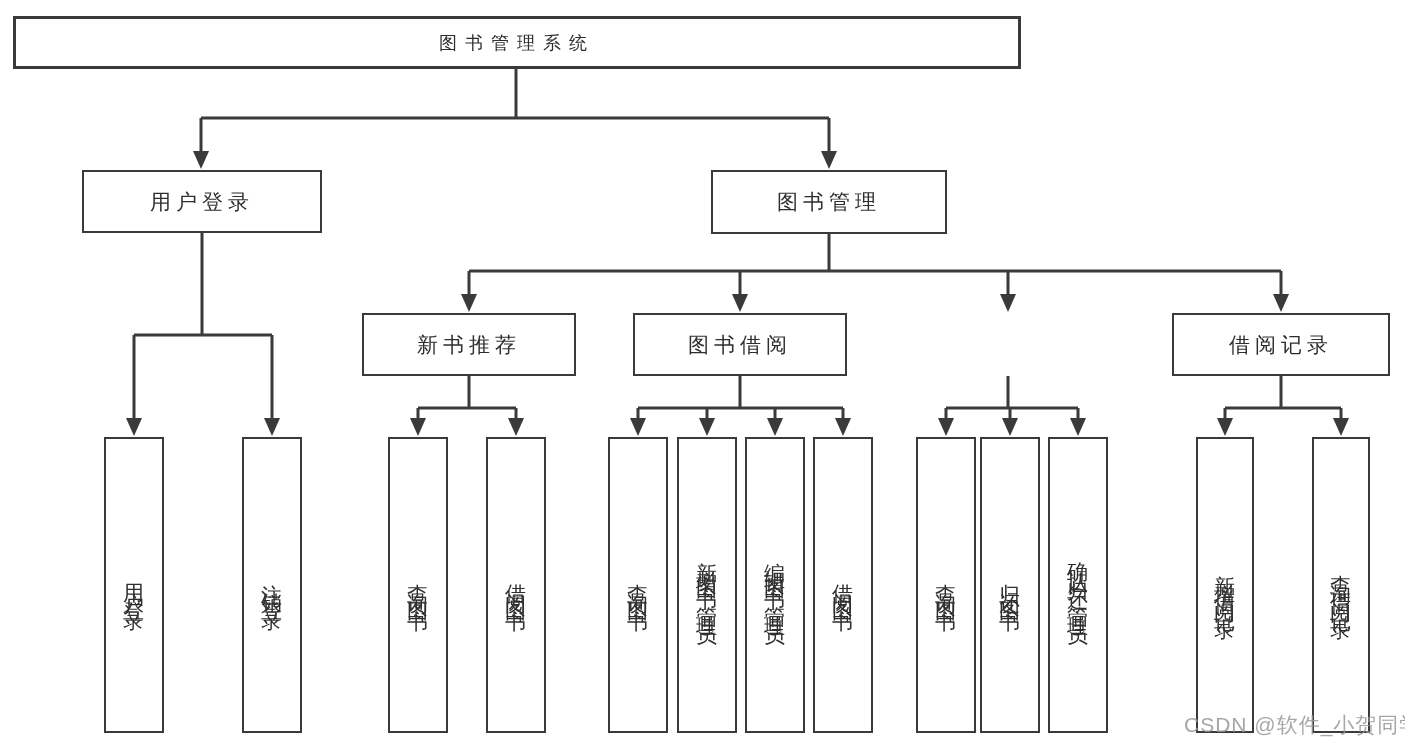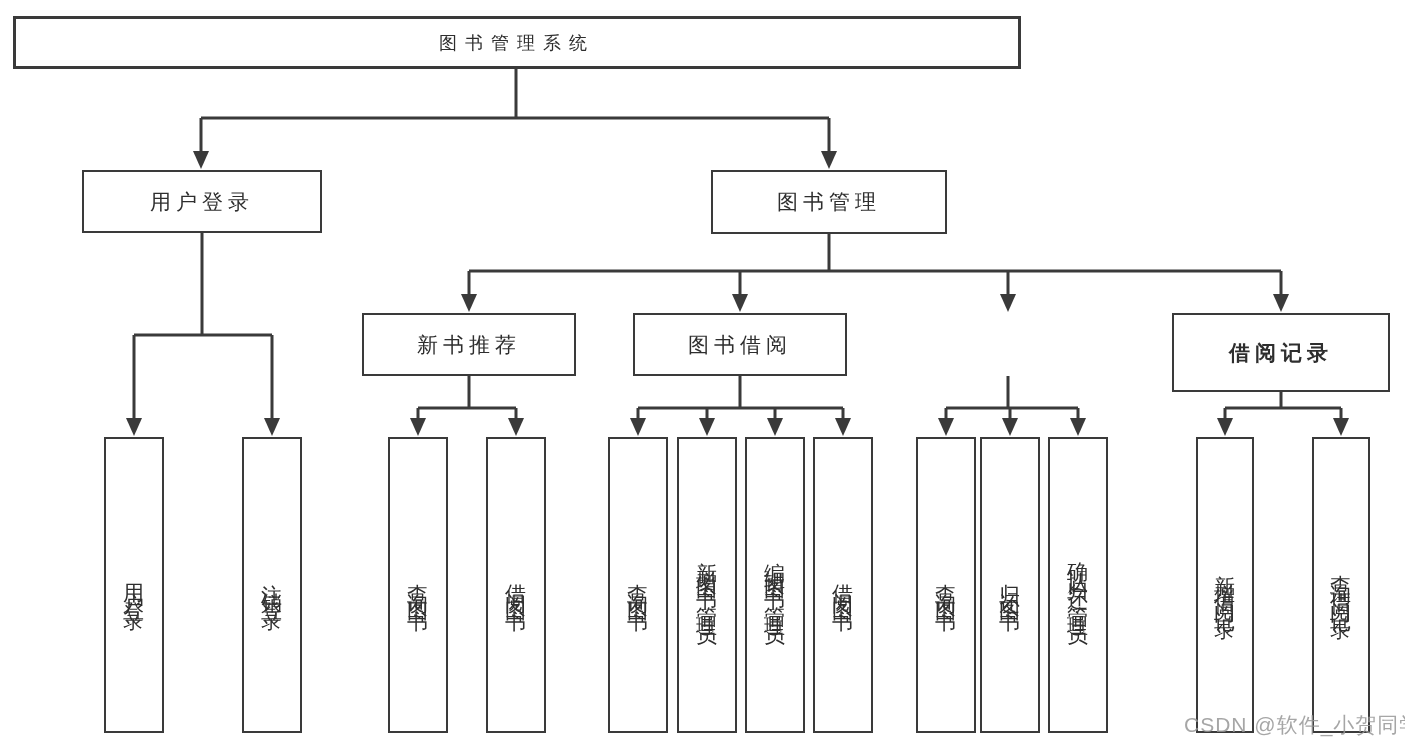--- a/index.html
+++ b/index.html
@@ -140,21 +140,21 @@
   <div class="node hbox" style="left:711px; top:170px; width:236px; height:64px;">
     <span class="label">图书管理</span>
   </div>
 
   <div class="node hbox" style="left:362px; top:313px; width:214px; height:63px;">
     <span class="label">新书推荐</span>
   </div>
   <div class="node hbox" style="left:633px; top:313px; width:214px; height:63px;">
     <span class="label">图书借阅</span>
   </div>
-  <div class="node hbox" style="left:1172px; top:313px; width:218px; height:79px;font-weight:bold;">
+  <div class="node hbox" style="left:1172px; top:313px; width:218px; height:63px;">
     <span class="label">借阅记录</span>
   </div>
 
   <div class="node leaf" style="left:104px; top:437px; width:60px; height:296px;">
     <span class="vtext">用户登录</span>
   </div>
   <div class="node leaf" style="left:242px; top:437px; width:60px; height:296px;">
     <span class="vtext">注销登录</span>
   </div>
 

